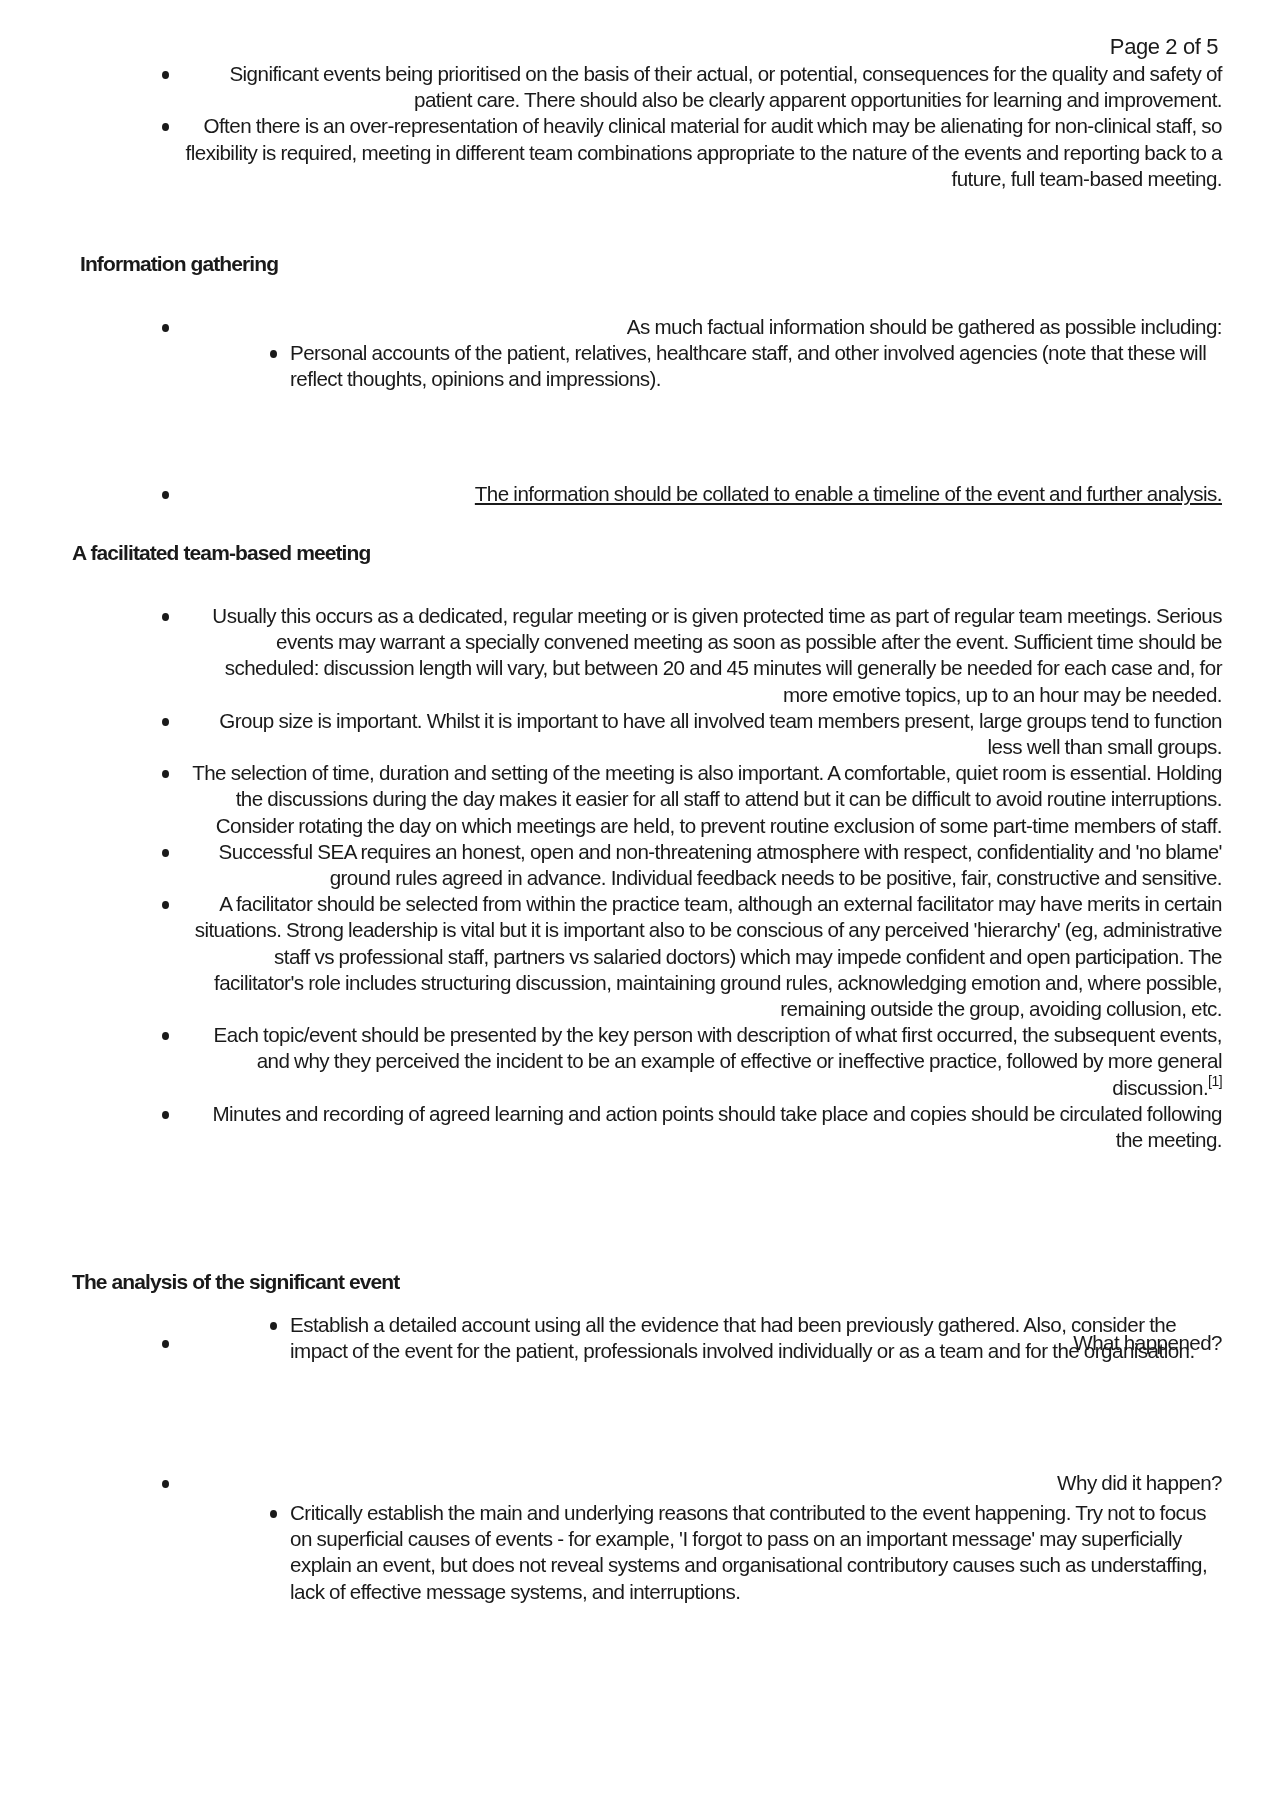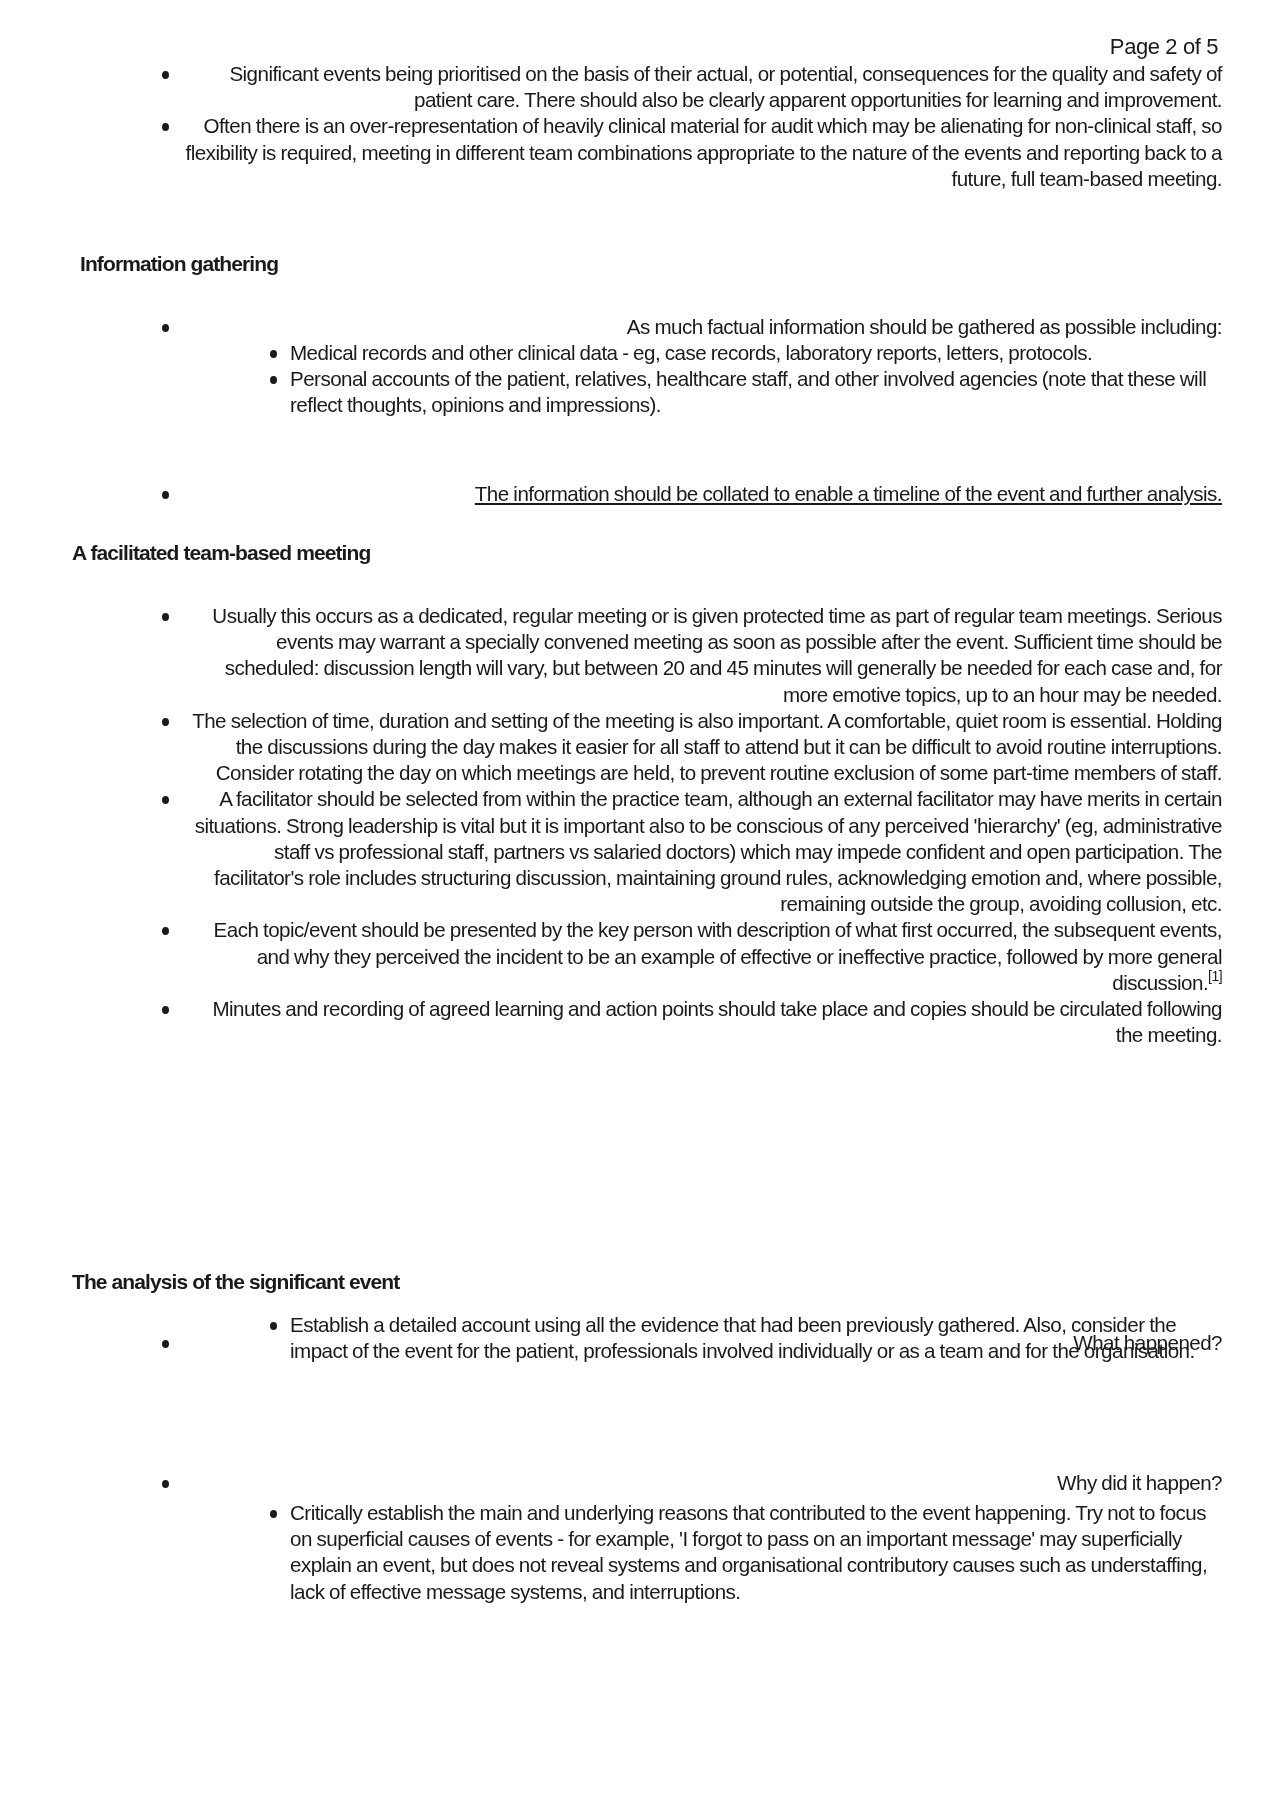--- a/index.html
+++ b/index.html
@@ -22,31 +22,32 @@
 <ul class="ul l1" style="top:61px;">
   <li class="li">Significant events being prioritised on the basis of their actual, or potential, consequences for the quality and safety of patient care. There should also be clearly apparent opportunities for learning and improvement.</li>
   <li class="li">Often there is an over-representation of heavily clinical material for audit which may be alienating for non-clinical staff, so flexibility is required, meeting in different team combinations appropriate to the nature of the events and reporting back to a future, full team-based meeting.</li>
 </ul>
 
 <h2 class="h" style="top:252px;margin-left:8px;">Information gathering</h2>
 <ul class="ul l1" style="top:314px;">
   <li class="li">As much factual information should be gathered as possible including:</li>
 </ul>
 <ul class="ul l2" style="top:340px;">
-  <li class="li">Medical records and other clinical data - eg, case records, laboratory reports, letters, protocols.</li>
   <li class="li">Personal accounts of the patient, relatives, healthcare staff, and other involved agencies (note that these will reflect thoughts, opinions and impressions).</li>
 </ul>
 <ul class="ul l1" style="top:481px;text-decoration:underline;">
   <li class="li">The information should be collated to enable a timeline of the event and further analysis.</li>
 </ul>
 
 <h2 class="h" style="top:541px;">A facilitated team-based meeting</h2>
 <ul class="ul l1" style="top:603px;">
   <li class="li">Usually this occurs as a dedicated, regular meeting or is given protected time as part of regular team meetings. Serious events may warrant a specially convened meeting as soon as possible after the event. Sufficient time should be scheduled: discussion length will vary, but between 20 and 45 minutes will generally be needed for each case and, for more emotive topics, up to an hour may be needed.</li>
+  <li class="li">Group size is important. Whilst it is important to have all involved team members present, large groups tend to function less well than small groups.</li>
   <li class="li">The selection of time, duration and setting of the meeting is also important. A comfortable, quiet room is essential. Holding the discussions during the day makes it easier for all staff to attend but it can be difficult to avoid routine interruptions. Consider rotating the day on which meetings are held, to prevent routine exclusion of some part-time members of staff.</li>
+  <li class="li">Successful SEA requires an honest, open and non-threatening atmosphere with respect, confidentiality and 'no blame' ground rules agreed in advance. Individual feedback needs to be positive, fair, constructive and sensitive.</li>
   <li class="li">A facilitator should be selected from within the practice team, although an external facilitator may have merits in certain situations. Strong leadership is vital but it is important also to be conscious of any perceived 'hierarchy' (eg, administrative staff vs professional staff, partners vs salaried doctors) which may impede confident and open participation. The facilitator's role includes structuring discussion, maintaining ground rules, acknowledging emotion and, where possible, remaining outside the group, avoiding collusion, etc.</li>
   <li class="li"><span>Each topic/event should be presented by the key person with description of what first occurred, the subsequent events, and why they perceived the incident to be an example of effective or ineffective practice, followed by more general discussion.</span><sup>[1]</sup></li>
   <li class="li">Minutes and recording of agreed learning and action points should take place and copies should be circulated following the meeting.</li>
 </ul>
 
 <h2 class="h" style="top:1270px;">The analysis of the significant event</h2>
 <ul class="ul l1" style="top:1330px;">
   <li class="li">What happened?</li>
 </ul>
 <ul class="ul l2" style="top:1312px;">

